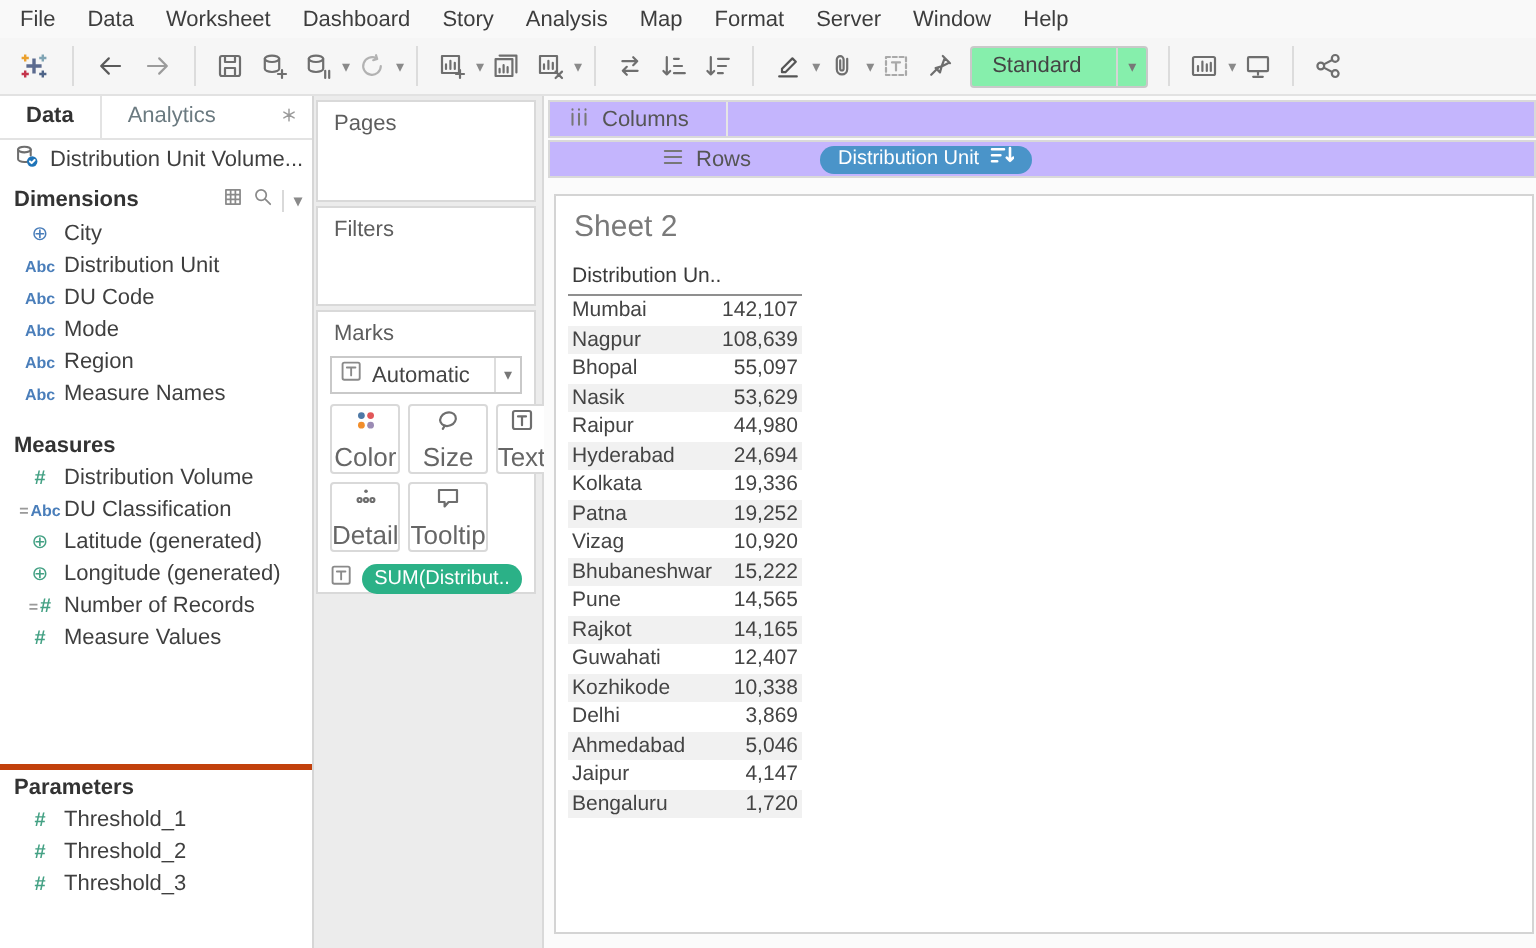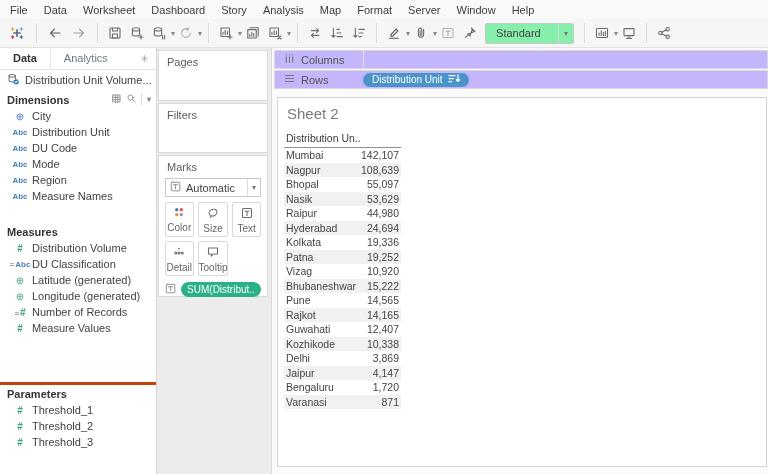--- a/index.html
+++ b/index.html
@@ -43,28 +43,28 @@
   .cards{position:absolute;left:157px;top:48px;width:114px;bottom:0;background:#ececec;border-right:1px solid #d9d9d9;}
   .card{position:absolute;left:1px;right:3px;background:#fff;border:1px solid #d9d9d9;}
   .card .clabel{color:#5d5d5d;padding:5px 0 0 8px;}
   .card.pages{top:2px;height:49px;}
   .card.filters{top:55px;height:48px;}
   .card.marks{top:107px;height:140px;}
   .markdd{margin:5px 6px 4px 6px;height:17px;border:1px solid #c9c9c9;background:#fff;display:flex;align-items:center;gap:4px;padding-left:4px;}
   .markdd .mval{color:#444;flex:1;}
   .markdd .mcaret{border-left:1px solid #ddd;align-self:stretch;display:flex;align-items:center;padding:0 4px;color:#777;font-size:8px;}
   .mgrid{display:grid;grid-template-columns:repeat(3,1fr);gap:4px;padding:1px 6px;}
-  .mbtn{height:33px;border:1px solid #d9d9d9;border-radius:2px;background:#fff;display:flex;flex-direction:column;align-items:center;justify-content:center;gap:1px;font-size:10px;color:#666;}
+  .mbtn{height:33px;border:1px solid #d9d9d9;border-radius:2px;background:#fff;display:flex;flex-direction:column;align-items:center;justify-content:center;gap:1px;font-size:13px;color:#666;}
   .pillrow{display:flex;align-items:center;gap:4px;padding:5px 6px 0 6px;}
   .gpill{flex:1;height:15px;border-radius:8px;color:#fff;font-size:10px;display:flex;align-items:center;justify-content:center;white-space:nowrap;}
   
   .viewbg{position:absolute;left:272px;top:48px;right:0;bottom:0;background:#fbfbfb;}
   .shelf{position:absolute;left:2px;right:0;height:17px;background:#c4b5fd;border:1px solid #d9d9d9;display:flex;align-items:center;}
   .shelf.columns{top:2px;}
-  .shelf.rows{top:22px;}
+  .shelf.rows{top:22px;padding-left:47px;}
   .shelflabel{display:flex;align-items:center;gap:5px;color:#555;padding-left:8px;width:80px;flex:0 0 80px;}
   .shelfdiv{width:1px;align-self:stretch;background:#e5e5e5;margin-right:4px;}
   .bpill{height:14px;border-radius:7px;color:#fff;font-size:10px;display:flex;align-items:center;gap:5px;padding:0 9px;}
   
   .sheetarea{position:absolute;left:5px;top:49px;right:1px;bottom:7px;background:#fff;border:1px solid #d4d4d4;}
   .sheettitle{position:absolute;left:9px;top:7px;font-size:15px;color:#7a7a7a;}
   .ttable{position:absolute;left:6px;top:34px;width:117px;font-size:10.5px;}
   .thead{color:#3a3a3a;padding:0 2px 3px 2px;border-bottom:1px solid #8f8f8f;white-space:nowrap;}
   .trow{height:14.5px;display:flex;align-items:center;justify-content:space-between;padding:0 2px;color:#444;}
   .trow:nth-child(even){background:#f1f1f1;}
@@ -302,21 +302,21 @@
         </div>
         <div class="fitem">
           <span class="ficon blue">Abc</span>
           <span class="flabel">Region</span>
         </div>
         <div class="fitem">
           <span class="ficon blue">Abc</span>
           <span class="flabel it">Measure Names</span>
         </div>
       </div>
-    <div class="sechdr" style="margin-top:19px;">
+    <div class="sechdr" style="margin-top:9px;">
       <span>Measures</span>
     </div>
     <div id="meas-list">
         <div class="fitem">
           <span class="ficon green"><span style="font-size:10px;">#</span></span>
           <span class="flabel">Distribution Volume</span>
         </div>
         <div class="fitem">
           <span class="ficon blue"><span class="eq">=</span>Abc</span>
           <span class="flabel">DU Classification</span>
@@ -510,29 +510,29 @@
             </div>
             <div class="trow">
               <span class="dim">Kozhikode</span>
               <span class="val">10,338</span>
             </div>
             <div class="trow">
               <span class="dim">Delhi</span>
               <span class="val">3,869</span>
             </div>
             <div class="trow">
+              <span class="dim">Ahmedabad</span>
+              <span class="val">5,046</span>
+            </div>
+            <div class="trow">
               <span class="dim">Jaipur</span>
               <span class="val">4,147</span>
             </div>
             <div class="trow">
               <span class="dim">Bengaluru</span>
               <span class="val">1,720</span>
             </div>
-            <div class="trow">
-              <span class="dim">Varanasi</span>
-              <span class="val">871</span>
-            </div>
           </div>
       </div>
     </div>
   </div>
 
 </div>
 
 </body></html>

